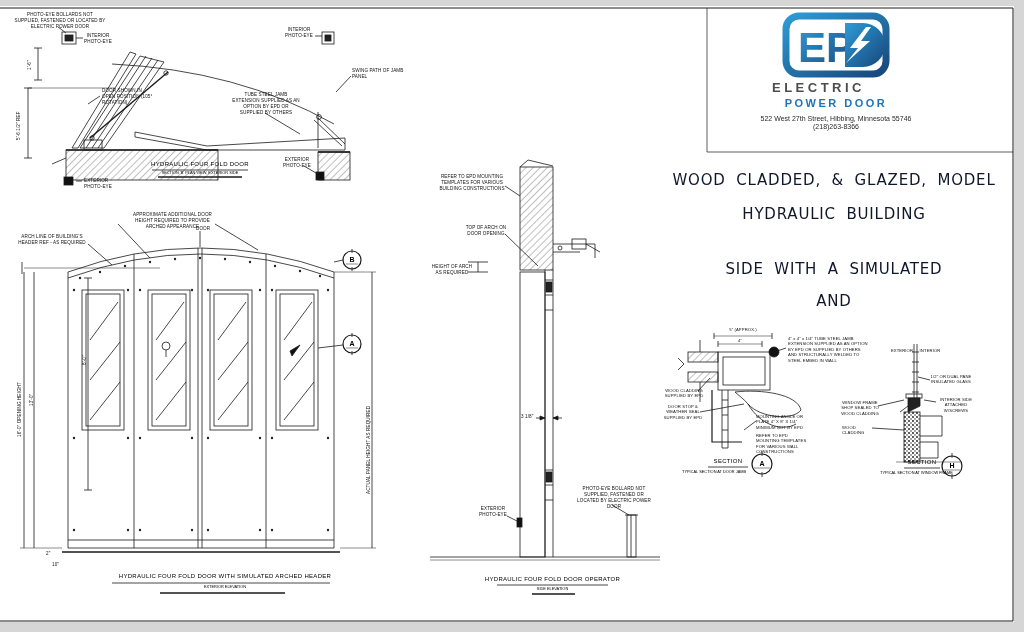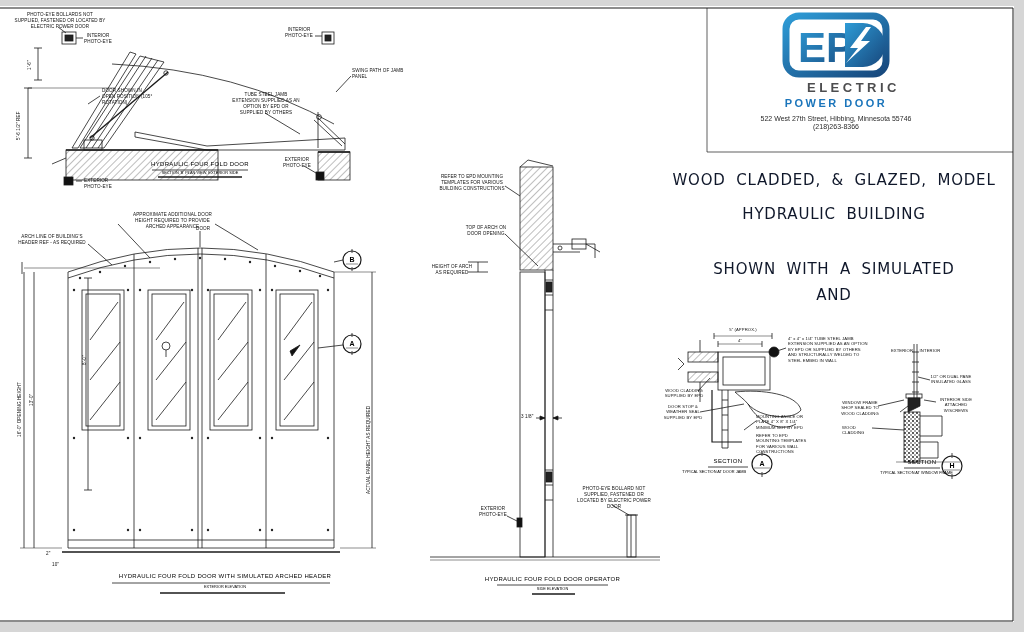--- a/index.html
+++ b/index.html
@@ -12,21 +12,21 @@
   .lbl.left{text-align:left;}
   .xs{font-size:4.2px;}
   .vert{writing-mode:vertical-rl;transform:rotate(180deg);text-align:center;}
   .dwgtitle{position:absolute;font:6px/1.2 "Liberation Sans",sans-serif;color:#000;
             text-align:center;letter-spacing:.3px;white-space:nowrap;}
   .dwgsub{position:absolute;font:3.9px/1.2 "Liberation Sans",sans-serif;color:#000;
           text-align:center;white-space:nowrap;}
   .bigtitle{position:absolute;left:658px;width:352px;text-align:center;
             font:15px/1.1 "DejaVu Sans",sans-serif;color:#0f172a;
             letter-spacing:.8px;word-spacing:5px;white-space:nowrap;}
-  .brand-electric{position:absolute;left:772px;top:80px;width:128px;text-align:right;
+  .brand-electric{position:absolute;left:772px;top:80px;width:128px;text-align:left;
             font:bold 13px "Liberation Sans",sans-serif;letter-spacing:3.5px;color:#4d4d4f;}
   .brand-power{position:absolute;left:772px;top:97px;width:128px;text-align:center;
             font:bold 11px "Liberation Sans",sans-serif;letter-spacing:2.5px;color:#1b75bb;}
   .brand-addr{position:absolute;left:712px;top:114px;width:248px;text-align:center;
             font:7px/1.3 "Liberation Sans",sans-serif;color:#2a2a2a;}
   .brand-phone{position:absolute;left:712px;top:123px;width:248px;text-align:center;
             font:7px "Liberation Sans",sans-serif;color:#2a2a2a;}
 </style>
 </head>
 <body>
@@ -374,22 +374,22 @@
     </g>
   </svg>
 
   <div class="brand-electric">ELECTRIC</div>
   <div class="brand-power">POWER DOOR</div>
   <div class="brand-addr">522 West 27th Street, Hibbing, Minnesota 55746</div>
   <div class="brand-phone">(218)263-8366</div>
 
   <div class="bigtitle" style="top:172px">WOOD CLADDED, &amp; GLAZED, MODEL</div>
   <div class="bigtitle" style="top:206px">HYDRAULIC BUILDING</div>
-  <div class="bigtitle" style="top:261px">SHOWN WITH A SIMULATED</div>
-  <div class="bigtitle" style="top:287px">AND</div>
+  <div class="bigtitle" style="top:261px">SIDE WITH A SIMULATED</div>
+  <div class="bigtitle" style="top:293px">AND</div>
 
   <div class="lbl" style="left:14px;top:12px;width:92px">PHOTO-EYE BOLLARDS NOT SUPPLIED, FASTENED OR LOCATED BY ELECTRIC POWER DOOR</div>
   <div class="lbl" style="left:84px;top:33px;width:28px">INTERIOR PHOTO-EYE</div>
   <div class="lbl" style="left:284px;top:27px;width:30px">INTERIOR PHOTO-EYE</div>
   <div class="lbl vert" style="left:27px;top:50px;height:30px">1'-6"</div>
   <div class="lbl left" style="left:352px;top:68px;width:56px">SWING PATH OF JAMB PANEL</div>
   <div class="lbl left" style="left:102px;top:88px;width:52px">DOOR SHOWN IN OPEN POSITION (105° ROTATION)</div>
   <div class="lbl vert" style="left:16px;top:95px;height:62px">5'-6 1/2" REF</div>
   <div class="lbl" style="left:232px;top:92px;width:68px">TUBE STEEL JAMB EXTENSION SUPPLIED AS AN OPTION BY EPD OR SUPPLIED BY OTHERS</div>
   <div class="lbl left" style="left:84px;top:178px;width:34px">EXTERIOR PHOTO-EYE</div>

